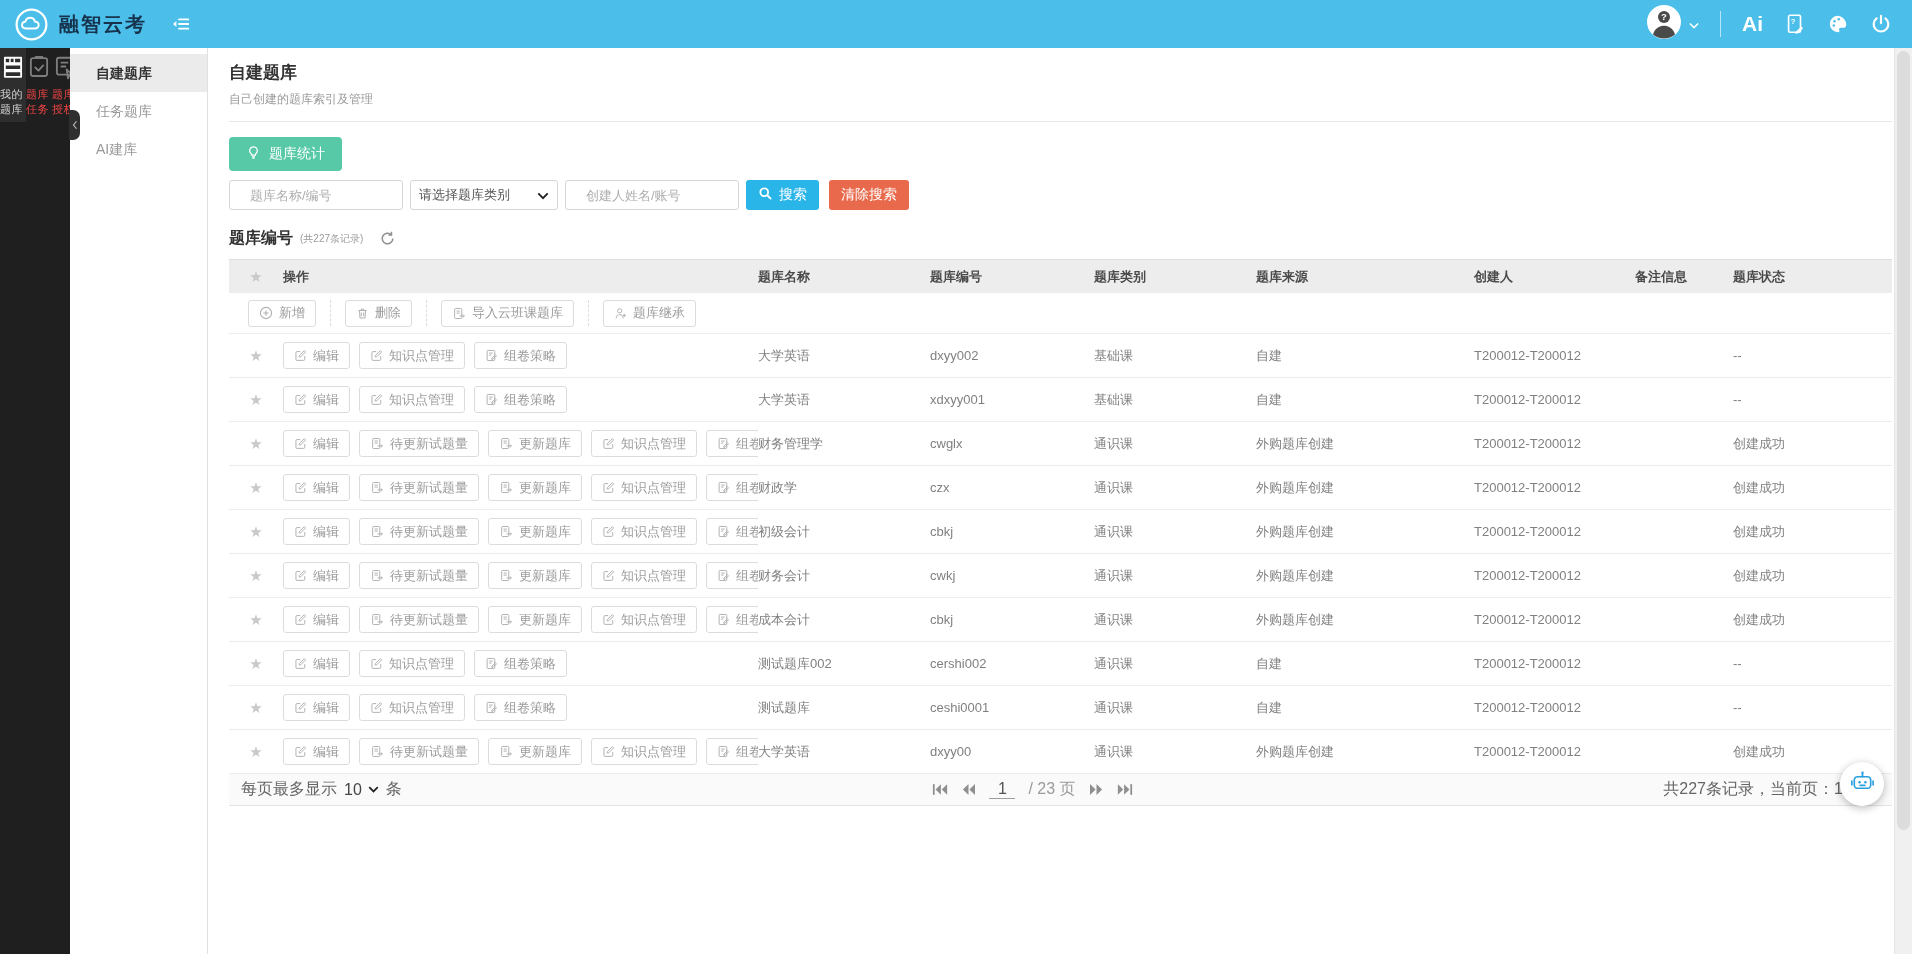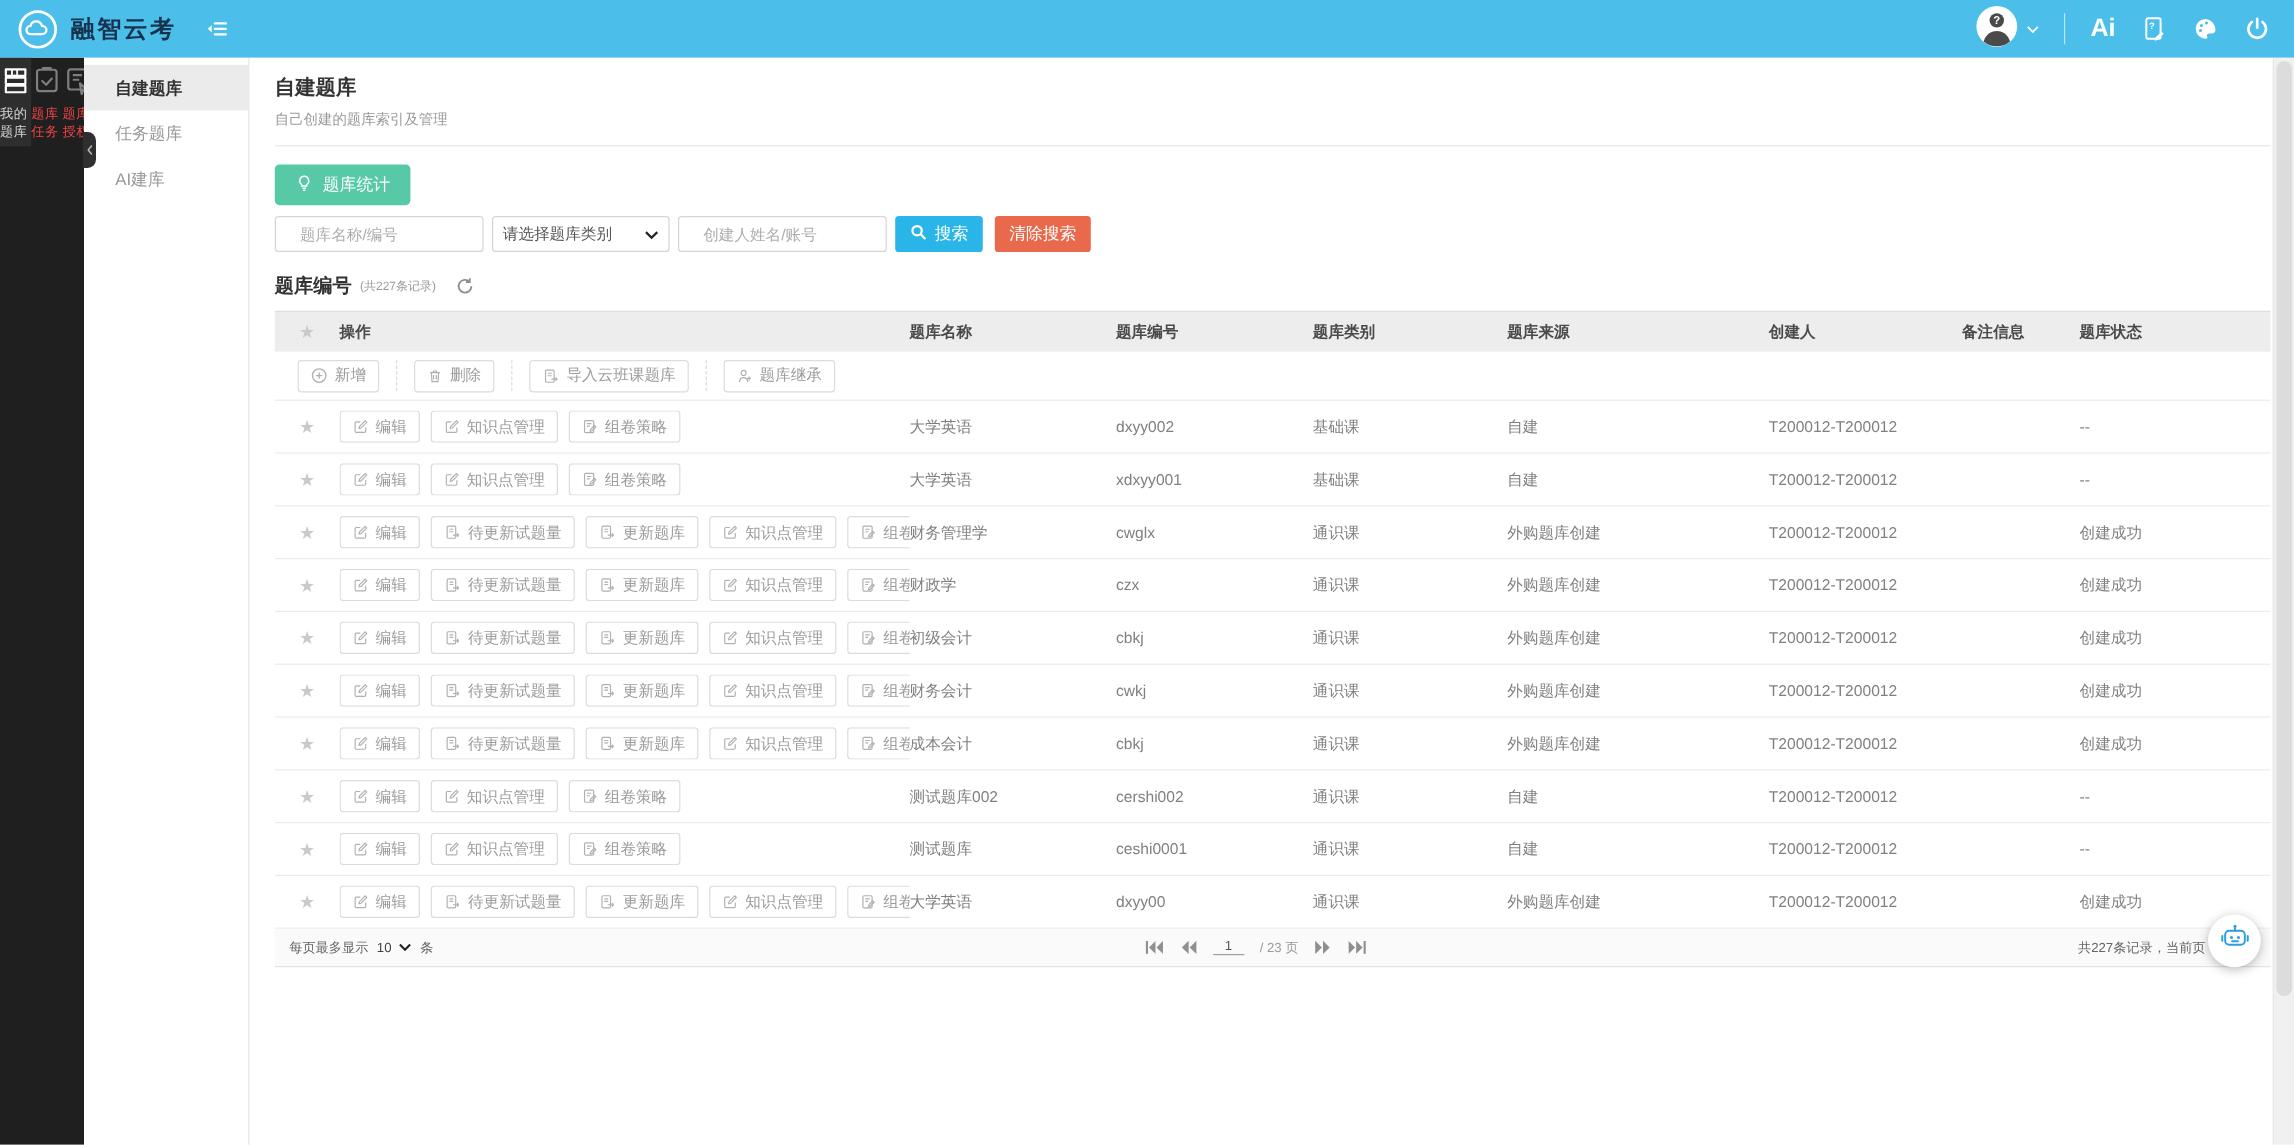--- a/index.html
+++ b/index.html
@@ -67,21 +67,21 @@
   .dash-sep{width:0;height:26px;border-left:1px dashed #ddd;margin:0 14px;}
   .gbtn{display:inline-flex;align-items:center;gap:6px;height:27px;border:1px solid #dcdcdc;border-radius:3px;
         background:#fff;color:#9c9c9c;font-size:13px;padding:0 10px;cursor:pointer;white-space:nowrap;font-family:inherit;}
   .bicon{display:flex;align-items:center;color:#b0b0b0;}
   .trow{display:grid;grid-template-columns:var(--cols);height:43px;align-items:center;border-bottom:1px solid #ececec;
         font-size:13px;color:#808080;}
   .trow .cell{white-space:nowrap;overflow:hidden;padding-right:6px;}
   .actions{display:flex;align-items:center;gap:9px;}
   
   .table-footer{height:31px;background:#fafafa;border-bottom:1px solid #e3e3e3;display:flex;align-items:center;
-                font-size:11px;color:#666;padding:0 10px 0 12px;}
+                font-size:16px;color:#666;padding:0 10px 0 12px;}
   .pp-select{display:inline-flex;align-items:center;gap:6px;margin:0 7px;cursor:pointer;color:#444;}
   .pager{display:flex;align-items:center;gap:13px;margin:0 auto;color:#8f8f8f;}
   .pg-btn{display:flex;align-items:center;cursor:pointer;color:#8f8f8f;}
   .page-box{width:26px;text-align:center;border-bottom:1px solid #9f9f9f;color:#555;cursor:text;}
   .total-pages{color:#9b9b9b;}
   .footer-summary{color:#666;}
   
   .v-scrollbar{position:absolute;top:48px;right:0;bottom:0;width:17px;background:#f0f0f0;border-left:1px solid #e6e6e6;}
   .v-thumb{position:absolute;top:3px;left:2px;right:2px;height:86%;background:#dcdcdc;border-radius:8px;}
   .robot-fab{position:absolute;right:28px;top:762px;width:44px;height:44px;border-radius:50%;background:#fff;

